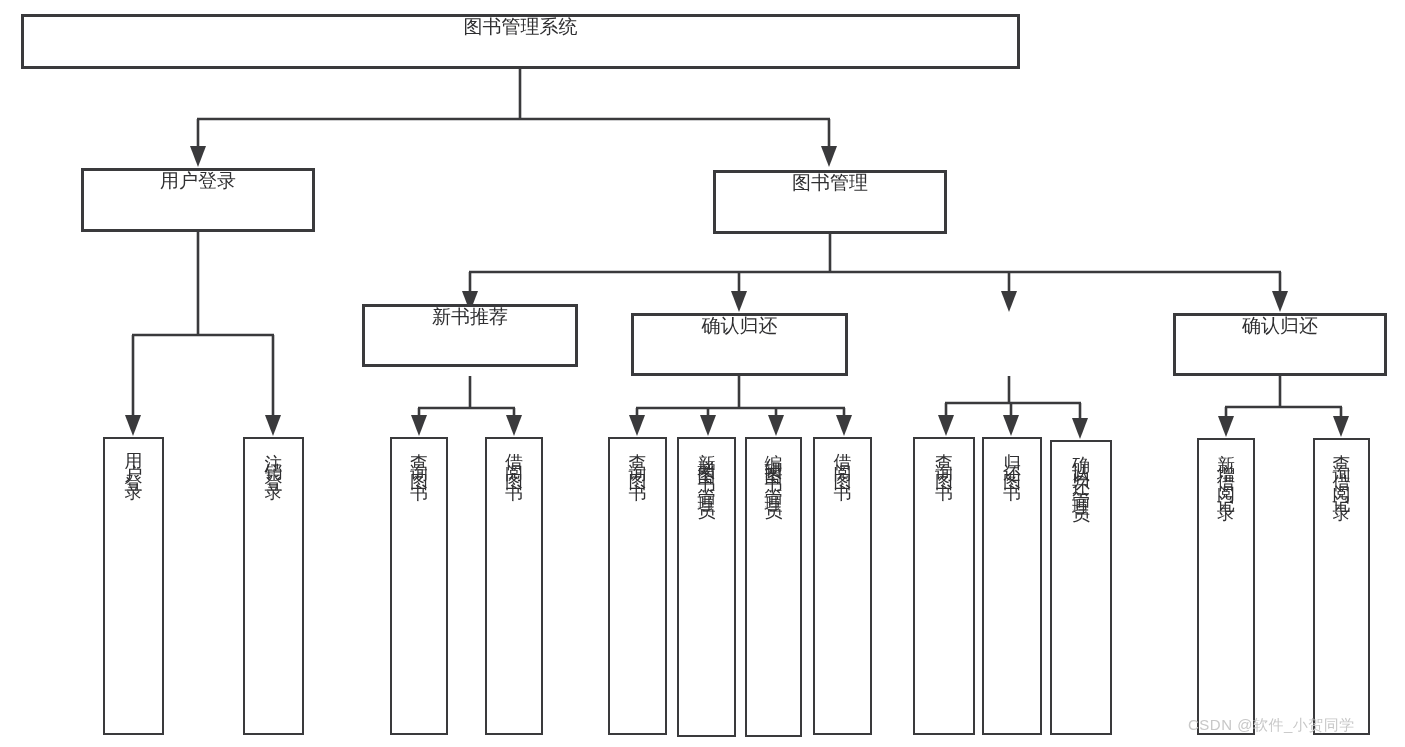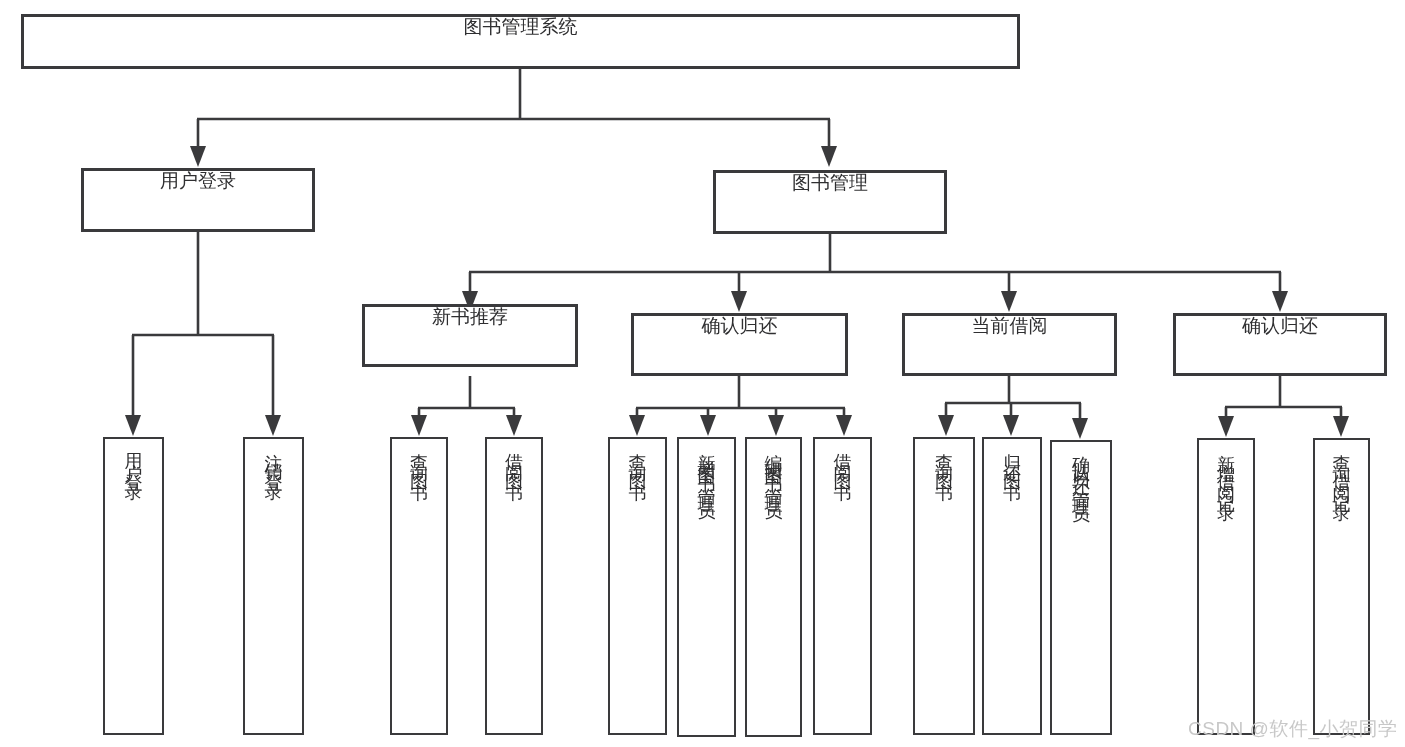--- a/index.html
+++ b/index.html
@@ -31,21 +31,21 @@
     writing-mode:vertical-lr;
     text-orientation:mixed;
     font-size:18px;line-height:1;
     letter-spacing:10px;
     color:var(--text);
     white-space:nowrap;
   }
   .vlabel.long{letter-spacing:7px;font-size:18px;}
   #watermark{
     position:absolute;left:1188px;top:716px;z-index:3;
-    font-size:19px;color:var(--watermark);white-space:nowrap;
+    font-size:15px;color:var(--watermark);white-space:nowrap;
     letter-spacing:0.5px;
   }
 </style>
 </head>
 <body>
 
 <div id="stage">
 
   <svg id="wires" viewBox="0 0 1405 747">
 
@@ -119,23 +119,20 @@
   <div class="box" style="left:713px;top:170px;width:234px;height:64px">
     <span class="hlabel">图书管理</span>
   </div>
 
   <div class="box" style="left:362px;top:304px;width:216px;height:63px">
     <span class="hlabel">新书推荐</span>
   </div>
   <div class="box" style="left:631px;top:313px;width:217px;height:63px">
     <span class="hlabel">确认归还</span>
   </div>
-  <div class="box" style="left:902px;top:313px;width:215px;height:63px">
-    <span class="hlabel">当前借阅</span>
-  </div>
   <div class="box" style="left:1173px;top:313px;width:214px;height:63px">
     <span class="hlabel">确认归还</span>
   </div>
 
   <div class="box leaf" style="left:103px;top:437px;width:61px;height:298px">
     <span class="vlabel">用户登录</span>
   </div>
   <div class="box leaf" style="left:243px;top:437px;width:61px;height:298px">
     <span class="vlabel">注销登录</span>
   </div>

